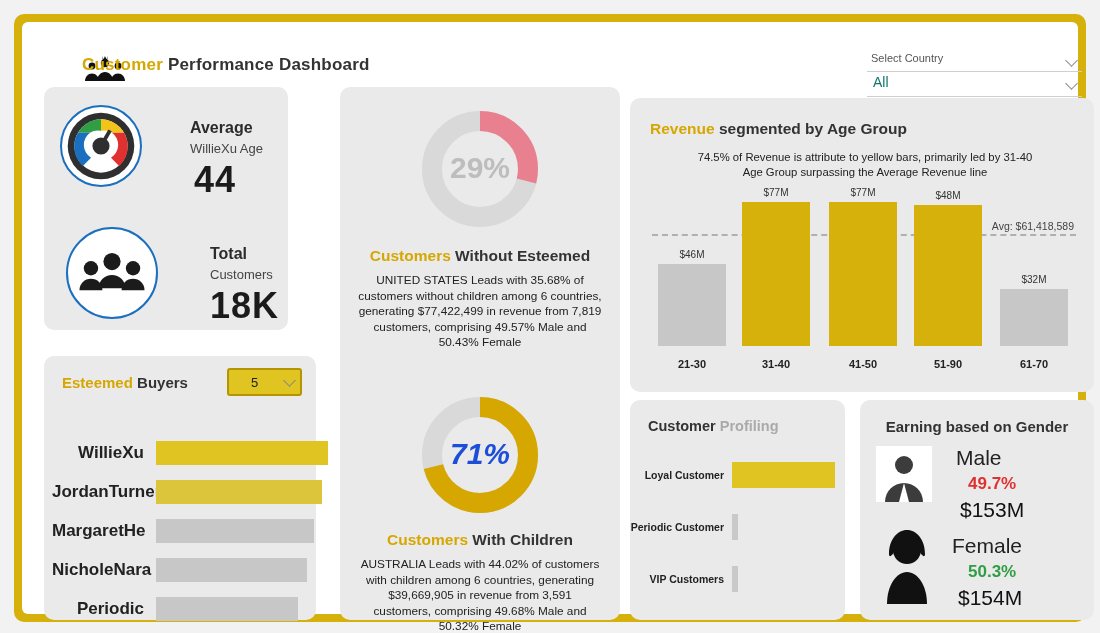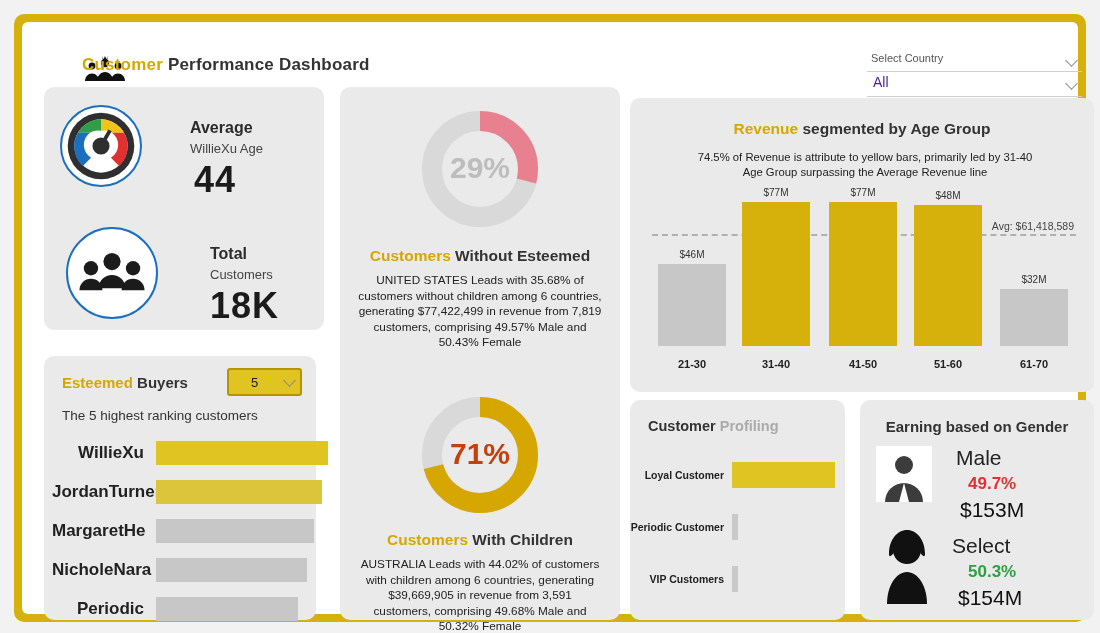--- a/index.html
+++ b/index.html
@@ -43,34 +43,34 @@
   #country-label {
     position: absolute; left: 845px; top: 30px;
     width: 215px; height: 20px;
     font-size: 11px; color: #555;
     border-bottom: 1px solid #cfcfcf;
     padding-left: 4px;
   }
   #country-select {
     position: absolute; left: 845px; top: 52px;
     width: 215px; height: 23px;
-    font-size: 14px; color: #4c1d95;
+    font-size: 14px; color: #0f766e;
     border-bottom: 1px solid #cfcfcf;
     padding-left: 6px;
   }
   .chev {
     position: absolute; right: 6px; top: 50%;
     width: 9px; height: 9px; margin-top: -6px;
     border-right: 1.6px solid #888;
     border-bottom: 1.6px solid #888;
     transform: rotate(45deg);
   }
 
   
-  #kpi-card { left: 22px; top: 65px; width: 280px; height: 243px; text-align: right; }
+  #kpi-card { left: 22px; top: 65px; width: 244px; height: 243px; text-align: right; }
   .circle-icon {
     position: absolute; border-radius: 50%;
     border: 2px solid #1b6fbf; background: #ffffff;
   }
   .kpi-label { position: absolute; font-size: 16px; font-weight: bold; color: #2b2b2b; }
   .kpi-sub { position: absolute; font-size: 13px; color: #444; }
   .kpi-value { position: absolute; font-size: 36px; font-weight: bold; color: #1b1b1b; letter-spacing: 1px; }
 
   
   #buyers-card { left: 22px; top: 334px; width: 272px; height: 264px; }
@@ -97,21 +97,21 @@
     text-align: center; font-size: 30px; font-weight: bold;
   }
   .donut-title { position: absolute; width: 100%; text-align: center; font-size: 15.5px; }
   .donut-desc {
     position: absolute; width: 244px; left: 18px;
     font-size: 11.8px; color: #222; text-align: center; line-height: 1.32;
   }
 
   
   #revenue-card { left: 608px; top: 76px; width: 464px; height: 294px; }
-  #revenue-title { position: absolute; width: 100%; top: 22px; text-align: center; font-size: 15.5px; }
+  #revenue-title { position: absolute; width: 100%; top: 22px; text-align: left; font-size: 15.5px; padding-left: 20px; }
   #revenue-note {
     position: absolute; left: 60px; top: 52px; width: 350px;
     text-align: center; font-size: 11.3px; color: #222; line-height: 1.34;
   }
   #plot { position: absolute; left: 22px; top: 96px; width: 424px; height: 180px; }
   .col { position: absolute; bottom: 28px; width: 68px; }
   .col .bar { position: absolute; bottom: 0; width: 100%; }
   .col .vlabel {
     position: absolute; width: 100%; text-align: center;
     font-size: 10px; color: #333;
@@ -213,21 +213,20 @@
     </div>
 
     <div class="card" id="buyers-card">
       <div id="buyers-title">
         <span class="title-gold">Esteemed</span><span class="title-dark"> Buyers</span>
       </div>
       <div id="buyers-count">
         <span>5</span>
         <span class="chev"></span>
       </div>
-      <div id="buyers-sub">The 5 highest ranking customers</div>
 
       <div class="bar-row" style="top:82px;">
         <div class="bar-name">WillieXu</div>
         <div class="bar-fill" style="width:172px; background:#e0c421;"></div>
       </div>
       <div class="bar-row" style="top:121px;">
         <div class="bar-name">JordanTurner</div>
         <div class="bar-fill" style="width:166px; background:#dcc53b;"></div>
       </div>
       <div class="bar-row" style="top:160px;">
@@ -256,21 +255,21 @@
       <div class="donut-title" style="top:160px;">
         <span class="title-gold">Customers</span><span class="title-dark"> Without Esteemed</span>
       </div>
       <div class="donut-desc" style="top:186px;">UNITED STATES Leads with 35.68% of customers without children among 6 countries, generating $77,422,499 in revenue from 7,819 customers, comprising 49.57% Male and 50.43% Female</div>
 
       <div class="donut-wrap" style="left:80px; top:308px;">
         <svg viewBox="0 0 120 120" width="120" height="120">
           <circle cx="60" cy="60" r="48" fill="none" stroke="#d9d9d9" stroke-width="20"></circle>
           <circle cx="60" cy="60" r="48" fill="none" stroke="#d6a700" stroke-width="20" stroke-dasharray="214.1 87.5" transform="rotate(-90 60 60)"></circle>
         </svg>
-        <div class="donut-label" style="color:#c2410c;">71%</div>
+        <div class="donut-label" style="color:#1d4ed8;font-style:italic;">71%</div>
       </div>
       <div class="donut-title" style="top:444px;">
         <span class="title-gold">Customers</span><span class="title-dark"> With Children</span>
       </div>
       <div class="donut-desc" style="top:470px;">AUSTRALIA Leads with 44.02% of customers with children among 6 countries, generating $39,669,905 in revenue from 3,591 customers, comprising 49.68% Male and 50.32% Female</div>
     </div>
 
     <div class="card" id="revenue-card">
       <div id="revenue-title">
         <span class="title-gold">Revenue</span><span class="title-dark"> segmented by Age Group</span>
@@ -293,21 +292,21 @@
           <div class="xlabel">31-40</div>
         </div>
         <div class="col" style="left:177px;">
           <div class="bar" style="height:144px; background:#d6b10b;"></div>
           <div class="vlabel" style="bottom:148px;">$77M</div>
           <div class="xlabel">41-50</div>
         </div>
         <div class="col" style="left:262px;">
           <div class="bar" style="height:141px; background:#d6b10b;"></div>
           <div class="vlabel" style="bottom:145px;">$48M</div>
-          <div class="xlabel">51-60</div>
+          <div class="xlabel">51-90</div>
         </div>
         <div class="col" style="left:348px;">
           <div class="bar" style="height:57px; background:#c7c7c7;"></div>
           <div class="vlabel" style="bottom:61px;">$32M</div>
           <div class="xlabel">61-70</div>
         </div>
       </div>
     </div>
 
     <div class="card" id="profiling-card">
@@ -344,19 +343,19 @@
       <div class="g-pct" style="left:108px; top:74px; color:#e03131;">49.7%</div>
       <div class="g-val" style="left:100px; top:98px;">$153M</div>
 
       <div class="g-block" style="left:20px; top:128px;">
         <svg width="54" height="76" viewBox="0 0 54 76">
           <circle cx="27" cy="22" r="14" fill="#111"></circle>
           <path d="M7 76c0-18 9-32 20-32s20 14 20 32z" fill="#111"></path>
           <path d="M9 26c0-14 8-24 18-24s18 10 18 24c0 4-3 2-5-2-3 6-23 7-26 0-2 4-5 6-5 2z" fill="#111"></path>
         </svg>
       </div>
-      <div class="g-name" style="left:92px; top:134px;">Select</div>
+      <div class="g-name" style="left:92px; top:134px;">Female</div>
       <div class="g-pct" style="left:108px; top:162px; color:#2f9e44;">50.3%</div>
       <div class="g-val" style="left:98px; top:186px;">$154M</div>
     </div>
 
   </div>
 </div>
 
 </body></html>

